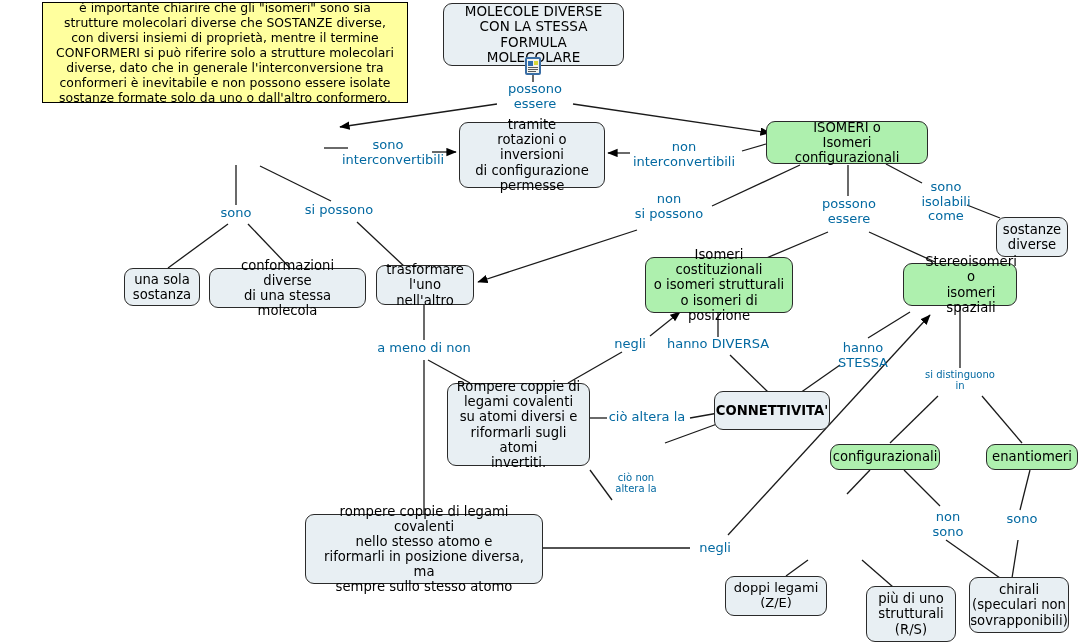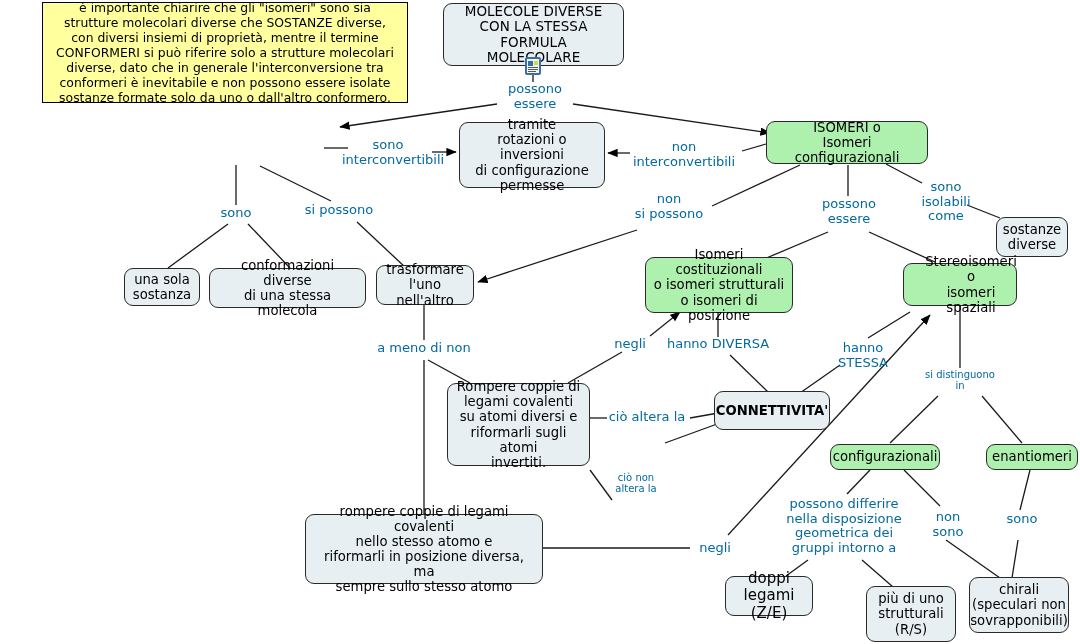--- a/index.html
+++ b/index.html
@@ -256,38 +256,34 @@
   <div class="lbl" style="left:601px;top:443px;width:70px;font-size:10px;margin-top:29px;">ciò non
 altera la</div>
 
   <div class="node green" style="left:830px;top:444px;width:110px;height:26px;font-size:13.2px;">configurazionali</div>
 
   <div class="node green" style="left:986px;top:444px;width:92px;height:26px;font-size:13.2px;">enantiomeri</div>
 
   <div class="lbl" style="left:908px;top:369px;width:104px;font-size:10px;">si distinguono
 in</div>
 
-  <div class="lbl" style="left:783px;top:497px;width:122px;font-size:13px;">possono differire
-nella disposizione
-geometrica dei
-gruppi intorno a</div>
 
   <div class="lbl" style="left:925px;top:510px;width:46px;font-size:13px;">non
 sono</div>
 
   <div class="lbl" style="left:1000px;top:512px;width:44px;font-size:13px;">sono</div>
 
   <div class="node blue" style="left:305px;top:514px;width:238px;height:70px;font-size:13.2px;">rompere coppie di legami covalenti
 nello stesso atomo e
 riformarli in posizione diversa, ma
 sempre sullo stesso atomo</div>
 
   <div class="lbl" style="left:693px;top:541px;width:44px;font-size:13px;">negli</div>
 
-  <div class="node blue" style="left:725px;top:576px;width:88px;height:40px;font-size:15px;">doppi legami
+  <div class="node blue" style="left:725px;top:576px;width:102px;height:40px;font-size:13px;">doppi legami
 (Z/E)</div>
 
   <div class="node blue" style="left:866px;top:586px;width:90px;height:56px;font-size:13.2px;">più di uno
 strutturali
 (R/S)</div>
 
   <div class="node blue" style="left:969px;top:577px;width:100px;height:56px;font-size:13.2px;">chirali
 (speculari non
 sovrapponibili)</div>
 

